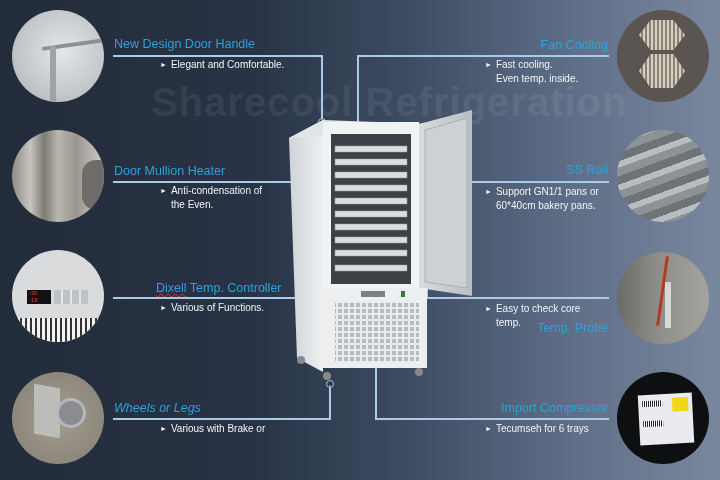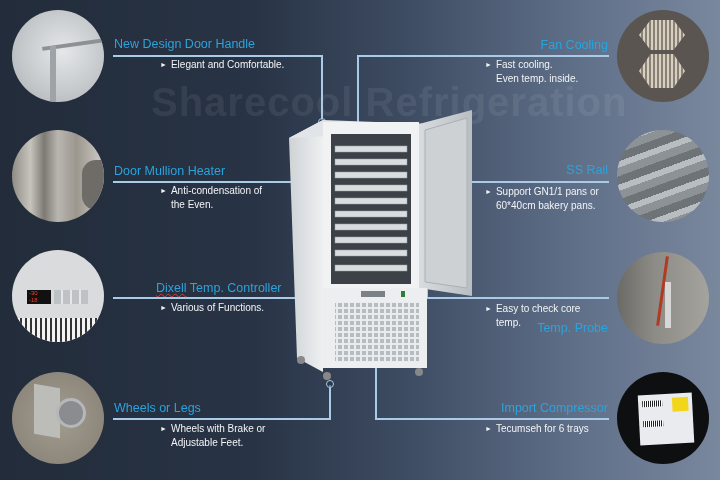--- a/index.html
+++ b/index.html
@@ -152,24 +152,23 @@
   <span class="squiggle">Dixell</span><span> Temp. Controller</span>
 </div>
 <div class="desc" style="left:160px;top:301px;">
   <span class="arrow">►</span><span>Various of Functions.</span>
 </div>
 
 <div class="circle" style="left:12px;top:372px;background:radial-gradient(circle at 50% 50%,#a39c90 0%,#857e73 100%);">
   <div style="position:absolute;left:22px;top:14px;width:26px;height:50px;background:#bcbdb8;transform:skewY(10deg);"></div>
   <div style="position:absolute;left:44px;top:26px;width:30px;height:30px;border-radius:50%;background:#8a8c90;border:3px solid #b5b7b9;"></div>
 </div>
-<div class="title" style="left:114px;top:401px;">Wheels or Legs</div>
+<div class="title" style="left:114px;top:401px;font-style:italic;">Wheels or Legs</div>
 <div class="desc" style="left:160px;top:422px;">
-  <span class="arrow">►</span><span>Wheels with Brake or</span>
-  <span class="indent">Adjustable Feet.</span>
+  <span class="arrow">►</span><span>Various with Brake or</span>
 </div>
 
 <div class="circle" style="left:617px;top:10px;background:#5a5550;">
   <div style="position:absolute;left:22px;top:10px;width:46px;height:30px;background:repeating-linear-gradient(90deg,#d8cfc3 0 2px,#8a8175 2px 4px);clip-path:polygon(25% 0,75% 0,100% 50%,75% 100%,25% 100%,0 50%);"></div>
   <div style="position:absolute;left:22px;top:44px;width:46px;height:34px;background:repeating-linear-gradient(90deg,#d8cfc3 0 2px,#8a8175 2px 4px);clip-path:polygon(25% 0,75% 0,100% 50%,75% 100%,25% 100%,0 50%);"></div>
 </div>
 <div class="title right" style="right:112px;top:38px;text-align:right;">Fan Cooling</div>
 <div class="desc" style="left:485px;top:58px;">
   <span class="arrow">►</span><span>Fast cooling.</span>
   <span class="indent">Even temp. inside.</span>

